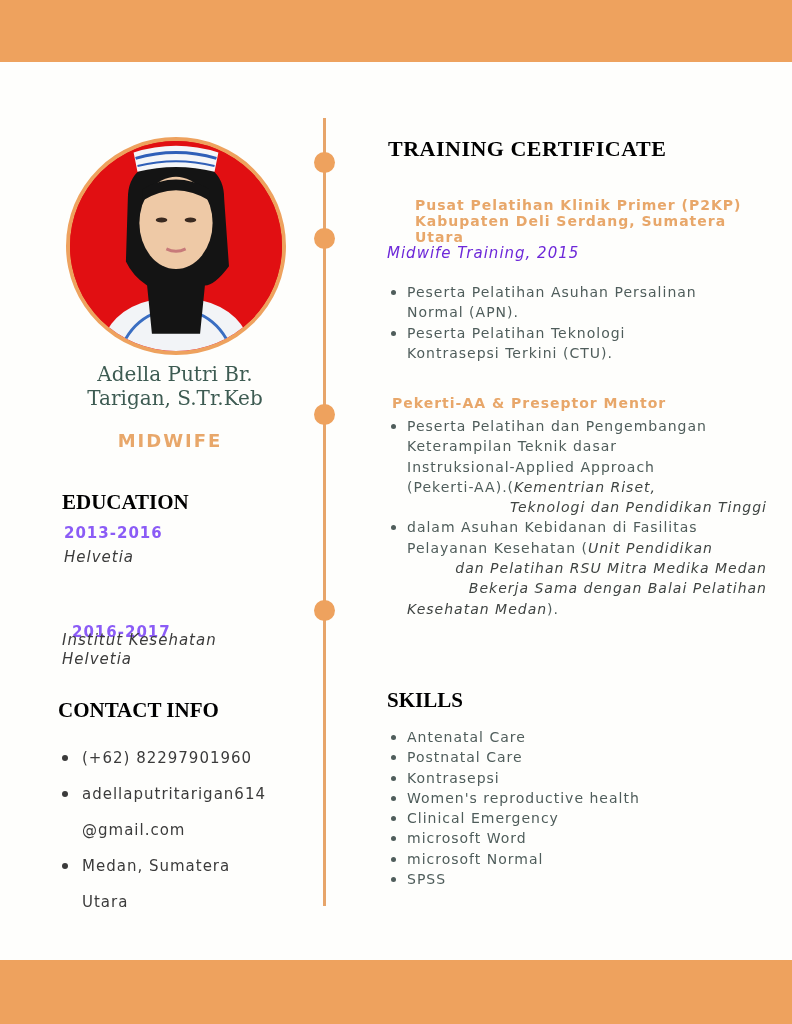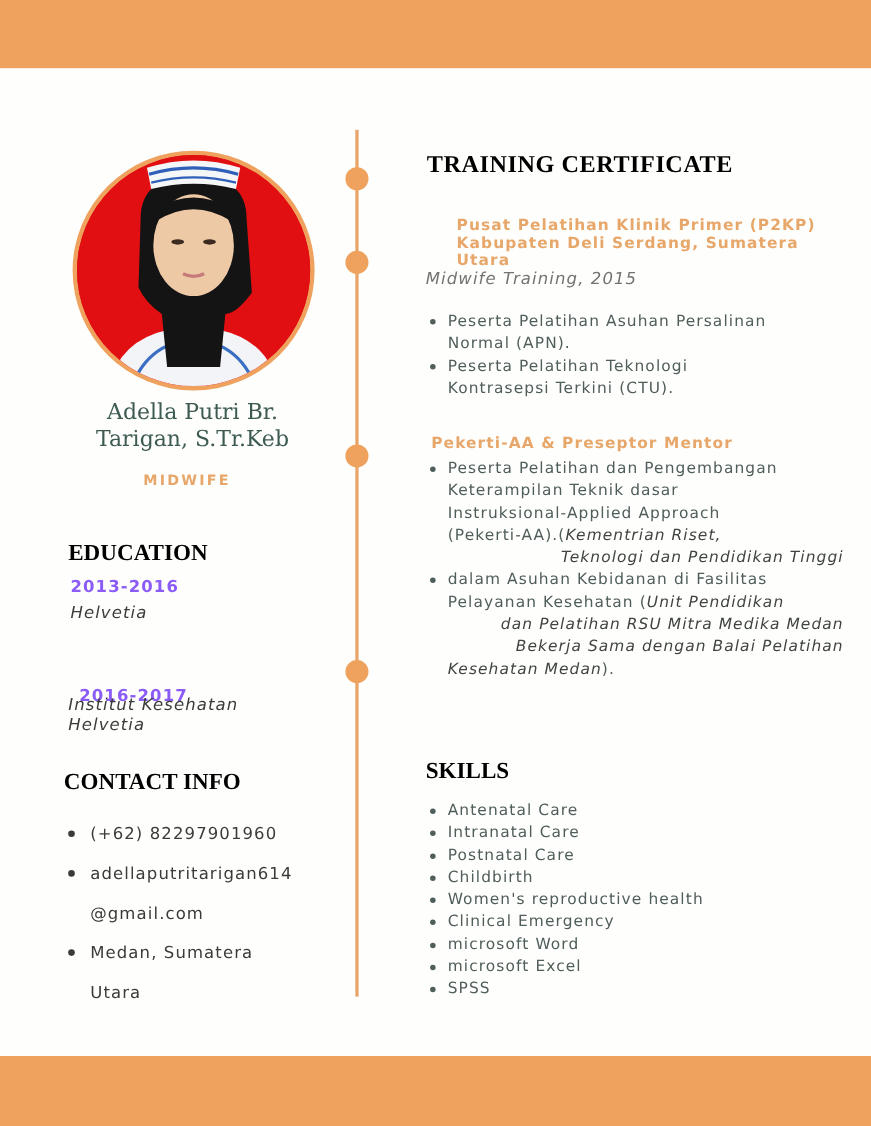--- a/index.html
+++ b/index.html
@@ -9,38 +9,38 @@
   .band.top { top:0; height:62px; }
   .band.bottom { top:960px; height:64px; }
 
   .photo { position:absolute; left:66px; top:137px; width:220px; height:218px; border-radius:50%;
            border:4px solid #eea25e; background:#e10f12; overflow:hidden; }
   .photo svg { width:100%; height:100%; display:block; }
 
   .name { position:absolute; left:40px; top:362px; width:270px; text-align:center;
           font-family:"DejaVu Serif", serif; font-weight:normal; font-size:20px; line-height:24px; color:#3d5b52; }
   .role { position:absolute; left:40px; top:430px; width:260px; text-align:center;
-          font-family:"DejaVu Sans", sans-serif; font-weight:bold; font-size:13px; letter-spacing:2px; color:#e8a76a; }
+          font-family:"DejaVu Sans", sans-serif; font-weight:bold; font-size:18px; letter-spacing:2px; color:#e8a76a; }
 
   .h-serif { position:absolute; font-family:Liberation Serif, serif; font-weight:bold; color:#000000; }
   .edu-title { left:62px; top:490px; font-size:21px; }
   .edu-year { position:absolute; font-weight:bold; font-size:15px; letter-spacing:1px; color:#8b5cf6; }
   .edu-school { position:absolute; font-style:italic; font-size:15px; line-height:19px; letter-spacing:1px; color:#3b3b3b; width:220px; }
 
   .contact-title { left:58px; top:698px; font-size:21px; }
   .contact-list { position:absolute; left:62px; top:740px; list-style:none; width:240px; }
   .contact-list li { position:relative; padding-left:20px; font-size:15px; line-height:36px; letter-spacing:1px; color:#3b3b3b; }
   .contact-list li::before { content:""; position:absolute; left:0; top:15px; width:6px; height:6px; border-radius:50%; background:#3b3b3b; }
 
   .timeline { position:absolute; left:323px; top:118px; width:3px; height:788px; background:#e7a56a; }
   .tdot { position:absolute; left:314px; width:21px; height:21px; border-radius:50%; background:#eea25e; }
 
   .tc-title { left:388px; top:136px; font-size:22px; letter-spacing:0.5px; }
   .org { position:absolute; font-weight:bold; font-size:14px; line-height:16px; letter-spacing:1px; color:#e8a76a; }
-  .sub { position:absolute; left:387px; top:244px; font-style:italic; font-size:15px; letter-spacing:1px; color:#737373; }
+  .sub { position:absolute; left:387px; top:244px; font-style:italic; font-size:15px; letter-spacing:1px; color:#6d28d9; }
 
   ul.bl { position:absolute; list-style:none; }
   ul.bl li { position:relative; padding-left:20px; font-size:14px; line-height:20.3px; letter-spacing:1px; color:#4f5d5b; }
   ul.bl li::before { content:""; position:absolute; left:4px; top:8px; width:5px; height:5px; border-radius:50%; background:#4f5d5b; }
   .it { font-style:italic; color:#3f4442;text-align:right; }
 
   .skills-title { left:387px; top:688px; font-size:21px; }
 </style>
 </head>
 <body>
@@ -135,23 +135,22 @@
     <div><span>Pelayanan Kesehatan (</span><span class="it">Unit Pendidikan</span></div>
     <div class="it">dan Pelatihan RSU Mitra Medika Medan</div>
     <div class="it">Bekerja Sama dengan Balai Pelatihan</div>
     <div><span class="it">Kesehatan Medan</span><span>).</span></div>
   </li>
 </ul>
 
 <div class="h-serif skills-title">SKILLS</div>
 <ul class="bl" style="left:387px; top:727px; width:340px;">
   <li>Antenatal Care</li>
-  <li>Intranatal Care</li>
   <li>Postnatal Care</li>
-  <li>Childbirth</li>
+  <li>Kontrasepsi</li>
   <li>Women's reproductive health</li>
   <li>Clinical Emergency</li>
   <li>microsoft Word</li>
-  <li>microsoft Excel</li>
+  <li>microsoft Normal</li>
   <li>SPSS</li>
 </ul>
 
 <div class="band bottom"></div>
 
 </body></html>

